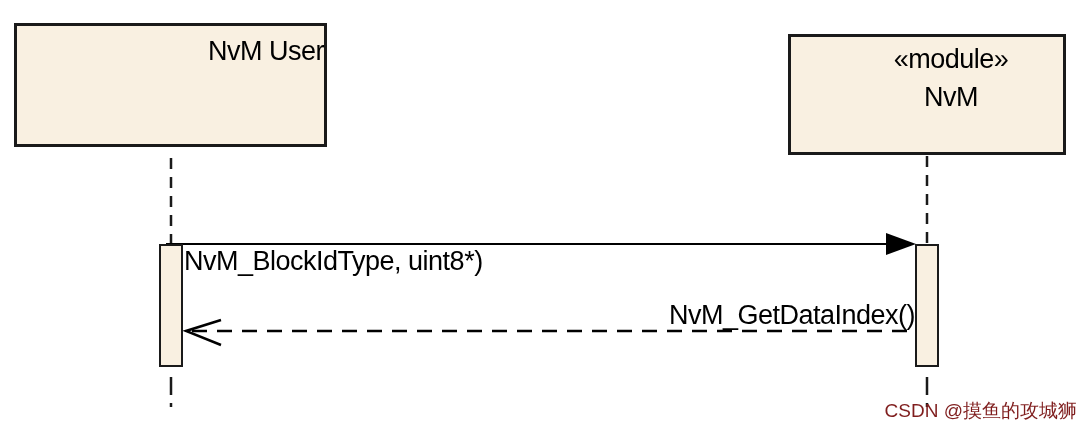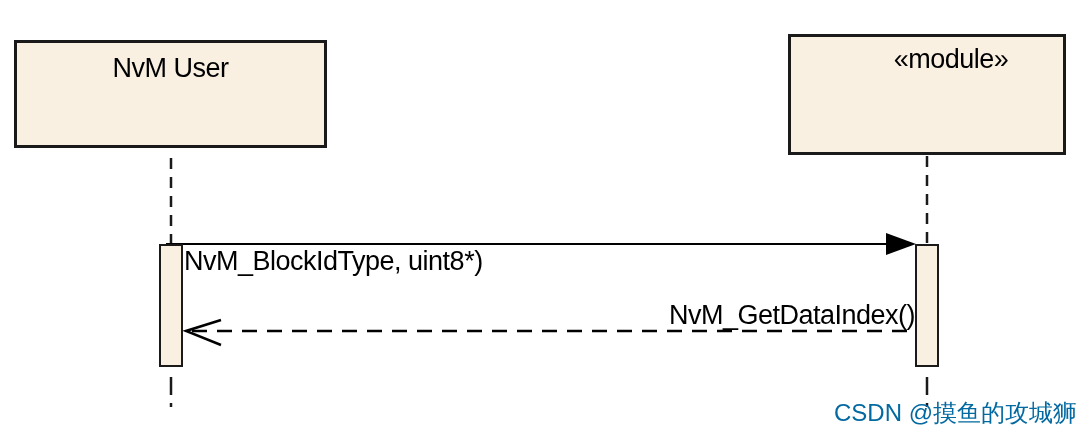--- a/index.html
+++ b/index.html
@@ -12,21 +12,21 @@
     overflow: hidden;
   }
   .actor-box {
     position: absolute;
     background: #f9f0e1;
     border: 3px solid #1a1a1a;
     box-sizing: border-box;
     text-align: center;
     color: #000000;
   }
-  #actor-left  { left: 14px;  top: 40px; width: 313px; height: 108px; }
+  #actor-left  { left: 14px;  top: 23px; width: 313px; height: 124px; text-align: right; }
   #actor-right { left: 788px; top: 34px; width: 278px; height: 121px; padding-left: 48px; }
   .actor-title {
     font-size: 27px;
     line-height: 1;
     letter-spacing: -0.5px;
     color: #000000;
   }
   #actor-left .actor-title { margin-top: 12px; }
   #actor-right .stereotype { margin-top: 9px; }
   #actor-right .actor-name { margin-top: 11px; }
@@ -50,23 +50,23 @@
     background: #f9f0e1;
     border: 2px solid #1a1a1a;
     box-sizing: border-box;
   }
   #activation-left  { left: 159px; }
   #activation-right { left: 915px; }
   #diagram-svg { position: absolute; left: 0; top: 0; }
   #watermark {
     position: absolute;
     right: 4px; top: 401px;
-    font-size: 24px;
+    font-size: 19px;
     line-height: 1;
-    color: #0369a1;
+    color: #7f1d1d;
     white-space: nowrap;
   }
 </style>
 </head>
 <body>
 
 <div id="canvas">
 
   <svg id="diagram-svg" width="1081" height="431" viewBox="0 0 1081 431">
 
@@ -87,20 +87,21 @@
       <line x1="1016" y1="121" x2="1027" y2="121"></line>
     </g>
   </svg>
 
   <div id="actor-left" class="actor-box">
     <div class="actor-title">NvM User</div>
   </div>
 
   <div id="actor-right" class="actor-box">
     <div class="actor-title stereotype">«module»</div>
+    <div class="actor-title actor-name">NvM</div>
   </div>
 
   <div id="activation-left" class="activation"></div>
   <div id="activation-right" class="activation"></div>
 
   <div id="call-line2" class="msg-text">NvM_BlockIdType, uint8*)</div>
   <div id="return-label" class="msg-text">NvM_GetDataIndex()</div>
 
   <div id="watermark">CSDN @摸鱼的攻城狮</div>
 

